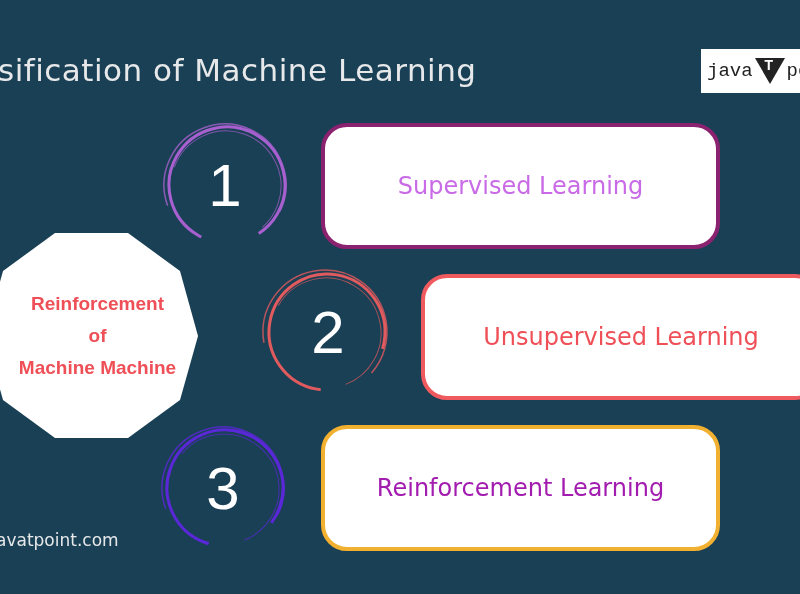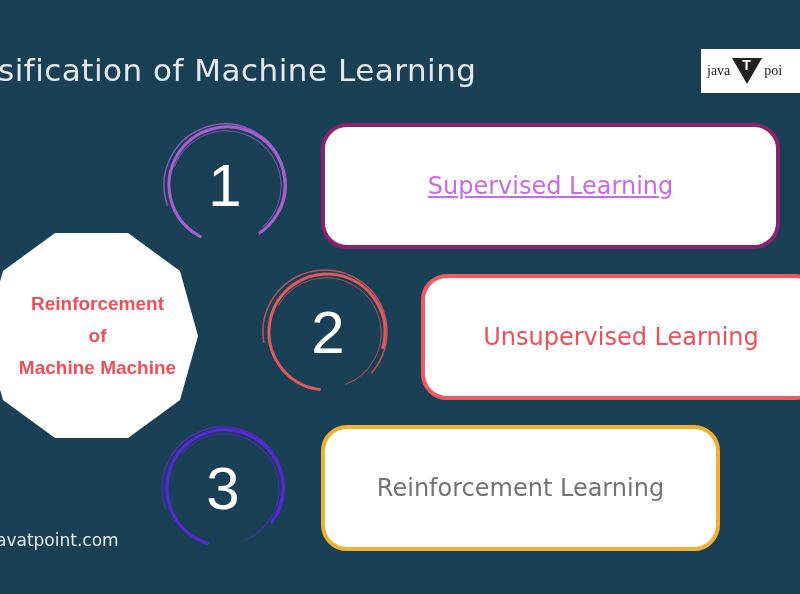--- a/index.html
+++ b/index.html
@@ -1,19 +1,19 @@
 <!DOCTYPE html>
 <html><head>
 <meta charset="utf-8">
 <style>
   html, body { margin:0; padding:0; }
   body { width:800px; height:594px; background:#1a4055; position:relative; overflow:hidden; font-family:"DejaVu Sans", sans-serif; }
   .title { position:absolute; left:-2px; top:52px; font-size:31px; color:#e6e8ea; letter-spacing:0.5px; white-space:nowrap; font-family:"DejaVu Sans", sans-serif; }
   .logo { position:absolute; left:701px; top:49px; width:110px; height:44px; background:#ffffff; display:flex; align-items:center; padding-left:6px; box-sizing:border-box; overflow:hidden; }
-  .logo .t1 { font-size:14px; color:#222; font-family:Liberation Serif, serif; }
+  .logo .t1 { font-size:19px; color:#222; font-family:Liberation Mono, monospace; }
   .logo .tri { width:0; height:0; border-left:15px solid transparent; border-right:15px solid transparent; border-top:26px solid #222; margin:0 2px; position:relative; }
   .logo .tri span { position:absolute; top:-27px; left:-5px; color:#fff; font-size:14px; font-weight:bold; font-family:"Liberation Sans", sans-serif; }
   .circle { position:absolute; width:140px; height:140px; }
   .num { position:absolute; width:140px; height:140px; display:flex; align-items:center; justify-content:center; color:#fff; font-size:60px; font-family:"Liberation Sans", sans-serif; font-weight:300; }
   .box { position:absolute; background:#fff; border-radius:26px; box-sizing:border-box; display:flex; align-items:center; justify-content:center; font-size:24px; font-family:"DejaVu Sans", sans-serif; }
   .center-poly { position:absolute; left:0; top:233px; width:200px; height:205px; }
   .center-text { position:absolute; left:0; top:233px; width:195px; height:205px; display:flex; flex-direction:column; align-items:center; justify-content:center; color:#ef4f57; font-weight:bold; font-size:19px; line-height:32px; font-family:"Liberation Sans", sans-serif; text-align:center; }
   .footer { position:absolute; left:-4px; top:530px; color:#e6e8ea; font-size:17px; font-family:"DejaVu Sans", sans-serif; }
 </style>
 </head>
@@ -37,31 +37,31 @@
   <div>of</div>
   <div>Machine Machine</div>
 </div>
 
 <svg class="circle" style="left:155px;top:115px;" viewBox="0 0 140 140">
   <circle cx="72" cy="70" r="58" fill="none" stroke="#a860d0" stroke-width="3" stroke-dasharray="300 60" transform="rotate(120 72 70)"></circle>
   <circle cx="70" cy="70" r="61" fill="none" stroke="#a860d0" stroke-width="1.5" stroke-dasharray="240 150" transform="rotate(160 70 70)" opacity="0.8"></circle>
   <circle cx="71" cy="71" r="55" fill="none" stroke="#a860d0" stroke-width="1" stroke-dasharray="200 160" transform="rotate(200 71 71)" opacity="0.7"></circle>
 </svg>
 <div class="num" style="left:155px;top:115px;">1</div>
-<div class="box" style="left:321px;top:123px;width:459px;height:126px;border:4px solid #8a2270;color:#c96ae6;text-decoration:underline;">Supervised Learning</div>
+<div class="box" style="left:321px;top:123px;width:399px;height:126px;border:4px solid #8a2270;color:#c96ae6;">Supervised Learning</div>
 
 <svg class="circle" style="left:255px;top:262px;" viewBox="0 0 140 140">
   <circle cx="72" cy="70" r="58" fill="none" stroke="#e05a5e" stroke-width="3" stroke-dasharray="280 80" transform="rotate(100 72 70)"></circle>
   <circle cx="70" cy="70" r="62" fill="none" stroke="#e05a5e" stroke-width="1.5" stroke-dasharray="250 140" transform="rotate(170 70 70)" opacity="0.8"></circle>
   <circle cx="71" cy="71" r="55" fill="none" stroke="#e05a5e" stroke-width="1" stroke-dasharray="210 150" transform="rotate(210 71 71)" opacity="0.7"></circle>
 </svg>
 <div class="num" style="left:258px;top:262px;">2</div>
 <div class="box" style="left:421px;top:274px;width:400px;height:126px;border:4px solid #ef5a5f;color:#ef4f57;">Unsupervised Learning</div>
 
 <svg class="circle" style="left:153px;top:418px;" viewBox="0 0 140 140">
   <circle cx="72" cy="70" r="58" fill="none" stroke="#5a28d8" stroke-width="3" stroke-dasharray="290 70" transform="rotate(110 72 70)"></circle>
   <circle cx="70" cy="70" r="61" fill="none" stroke="#5a28d8" stroke-width="1.5" stroke-dasharray="240 150" transform="rotate(160 70 70)" opacity="0.8"></circle>
   <circle cx="71" cy="71" r="55" fill="none" stroke="#5a28d8" stroke-width="1" stroke-dasharray="200 160" transform="rotate(220 71 71)" opacity="0.7"></circle>
 </svg>
 <div class="num" style="left:153px;top:418px;">3</div>
-<div class="box" style="left:321px;top:425px;width:399px;height:126px;border:4px solid #f2b030;color:#737373;">Reinforcement Learning</div>
+<div class="box" style="left:321px;top:425px;width:399px;height:126px;border:4px solid #f2b030;color:#a21caf;">Reinforcement Learning</div>
 
 <div class="footer">avatpoint.com</div>
 
 </body></html>

